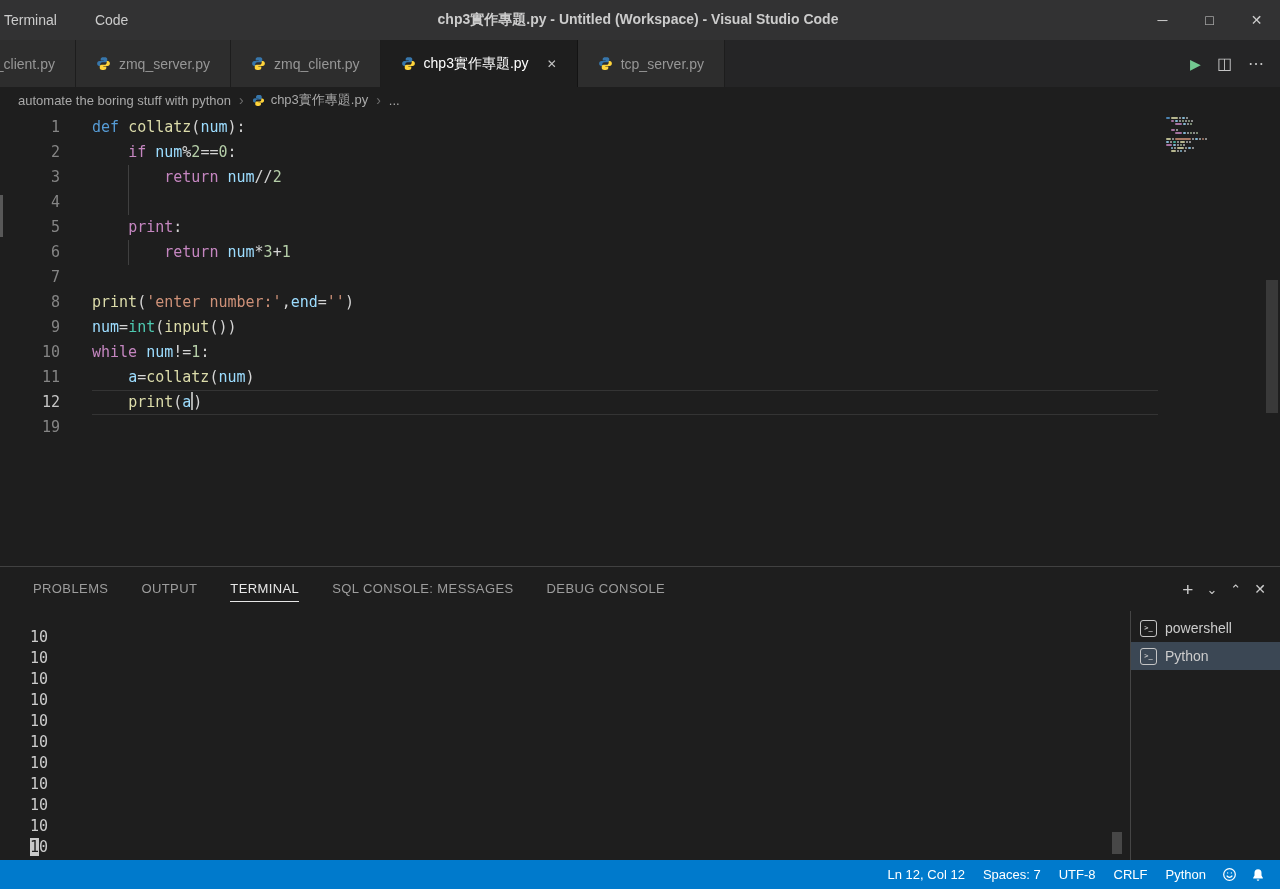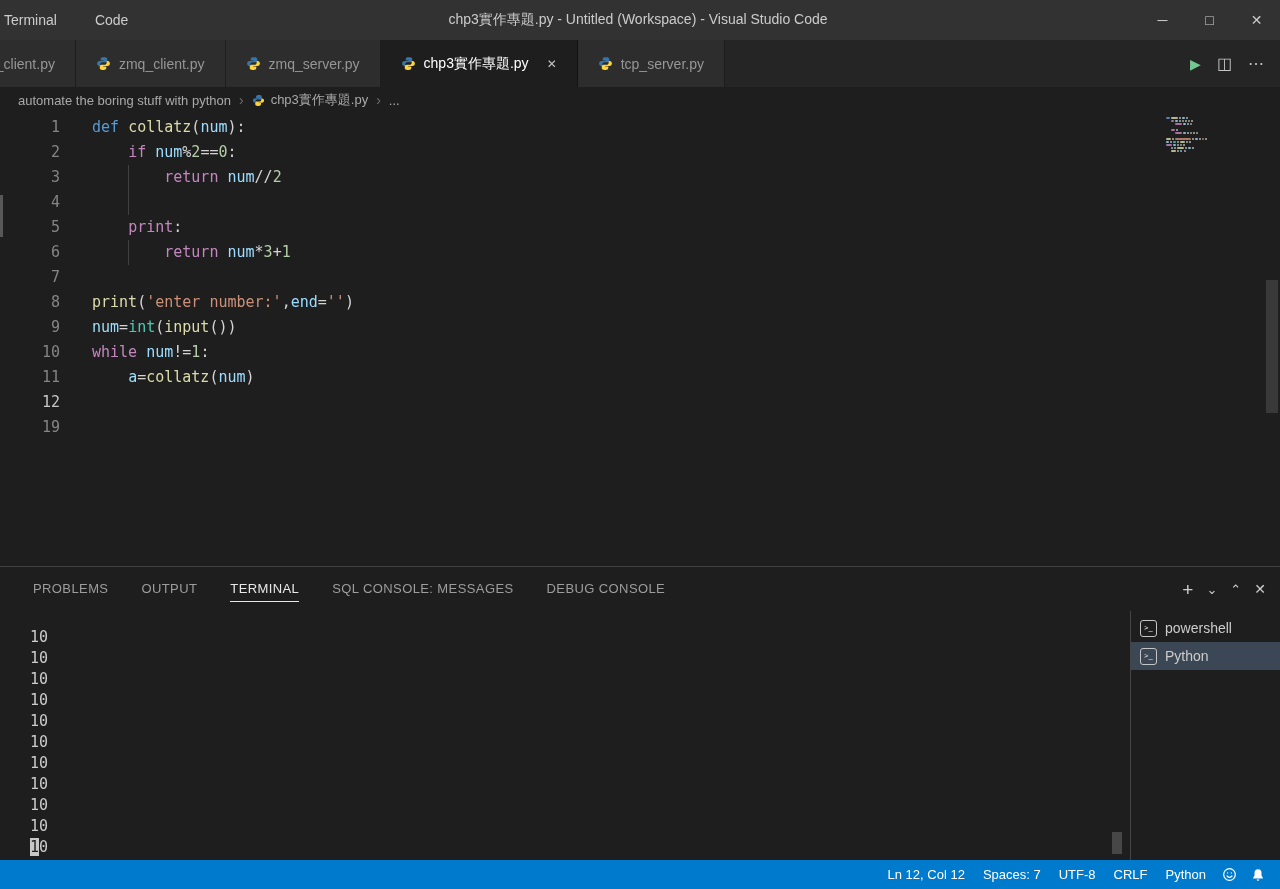--- a/index.html
+++ b/index.html
@@ -5,21 +5,21 @@
   html,body{margin:0;padding:0;background:#000;}
   .app{position:relative;width:1280px;height:889px;background:#1e1e1e;overflow:hidden;
        font-family:"Liberation Sans",sans-serif;-webkit-font-smoothing:antialiased;}
 
   
   .titlebar{position:absolute;top:0;left:0;right:0;height:40px;background:#323233;
             display:flex;align-items:center;color:#cccccc;font-size:14px;}
   .menus{display:flex;gap:30px;margin-left:-6px;padding-left:6px;}
   .menus span{padding:0 4px;cursor:default;}
   .win-title{position:absolute;left:160px;right:164px;text-align:center;color:#cccccc;
-             white-space:nowrap;overflow:hidden;}
+             white-space:nowrap;overflow:hidden;font-weight:bold;}
   .win-controls{margin-left:auto;display:flex;height:100%;}
   .win-btn{width:47px;height:100%;display:flex;align-items:center;justify-content:center;
            color:#cccccc;font-size:14px;}
 
   
   .tabbar{position:absolute;top:40px;left:0;right:0;height:47px;background:#252526;display:flex;}
   .tabs{display:flex;flex:1;height:100%;overflow:hidden;}
   .tab{display:flex;align-items:center;gap:8px;padding:0 20px;background:#2d2d2d;color:#969696;
        font-size:14px;border-right:1px solid rgba(0,0,0,.35);white-space:nowrap;}
   .tab.active{background:#1e1e1e;color:#ffffff;}
@@ -116,30 +116,30 @@
         <div class="tab clipped">
           <span class="tab-label">p_client.py</span>
         </div>
         <div class="tab">
           <span class="py-ico">
             <svg viewBox="0 0 16 16" width="15" height="15">
               <path fill="#3776AB" d="M7.9 1.2c-1.7 0-2.9.7-2.9 2.1v1.5h3.2v.5H3.6c-1.4 0-2.4 1-2.4 2.6 0 1.6.9 2.7 2.3 2.7h1.1V8.9c0-1.2 1-2.2 2.3-2.2h3.2c1.1 0 1.9-.8 1.9-1.9V3.3c0-1.4-1.2-2.1-2.8-2.1z"></path>
               <path fill="#FFD43B" d="M8.1 14.8c1.7 0 2.9-.7 2.9-2.1v-1.5H7.8v-.5h4.6c1.4 0 2.4-1 2.4-2.6 0-1.6-.9-2.7-2.3-2.7h-1.1v1.7c0 1.2-1 2.2-2.3 2.2H5.9c-1.1 0-1.9.8-1.9 1.9v1.5c0 1.4 1.2 2.1 2.8 2.1z"></path>
             </svg>
           </span>
-          <span class="tab-label">zmq_client.py</span>
+          <span class="tab-label">zmq_server.py</span>
         </div>
         <div class="tab">
           <span class="py-ico">
             <svg viewBox="0 0 16 16" width="15" height="15">
               <path fill="#3776AB" d="M7.9 1.2c-1.7 0-2.9.7-2.9 2.1v1.5h3.2v.5H3.6c-1.4 0-2.4 1-2.4 2.6 0 1.6.9 2.7 2.3 2.7h1.1V8.9c0-1.2 1-2.2 2.3-2.2h3.2c1.1 0 1.9-.8 1.9-1.9V3.3c0-1.4-1.2-2.1-2.8-2.1z"></path>
               <path fill="#FFD43B" d="M8.1 14.8c1.7 0 2.9-.7 2.9-2.1v-1.5H7.8v-.5h4.6c1.4 0 2.4-1 2.4-2.6 0-1.6-.9-2.7-2.3-2.7h-1.1v1.7c0 1.2-1 2.2-2.3 2.2H5.9c-1.1 0-1.9.8-1.9 1.9v1.5c0 1.4 1.2 2.1 2.8 2.1z"></path>
             </svg>
           </span>
-          <span class="tab-label">zmq_server.py</span>
+          <span class="tab-label">zmq_client.py</span>
         </div>
         <div class="tab active">
           <span class="py-ico">
             <svg viewBox="0 0 16 16" width="15" height="15">
               <path fill="#3776AB" d="M7.9 1.2c-1.7 0-2.9.7-2.9 2.1v1.5h3.2v.5H3.6c-1.4 0-2.4 1-2.4 2.6 0 1.6.9 2.7 2.3 2.7h1.1V8.9c0-1.2 1-2.2 2.3-2.2h3.2c1.1 0 1.9-.8 1.9-1.9V3.3c0-1.4-1.2-2.1-2.8-2.1z"></path>
               <path fill="#FFD43B" d="M8.1 14.8c1.7 0 2.9-.7 2.9-2.1v-1.5H7.8v-.5h4.6c1.4 0 2.4-1 2.4-2.6 0-1.6-.9-2.7-2.3-2.7h-1.1v1.7c0 1.2-1 2.2-2.3 2.2H5.9c-1.1 0-1.9.8-1.9 1.9v1.5c0 1.4 1.2 2.1 2.8 2.1z"></path>
             </svg>
           </span>
           <span class="tab-label">chp3實作專題.py</span>
           <span class="tab-close">✕</span>
@@ -222,20 +222,21 @@
         <div class="code-line">
           <span class="gutter">10</span>
           <span class="lc"><span style="color: rgb(197, 134, 192);">while </span><span style="color: rgb(156, 220, 254);">num</span><span style="color: rgb(212, 212, 212);">!=</span><span style="color: rgb(181, 206, 168);">1</span><span style="color: rgb(212, 212, 212);">:</span></span>
         </div>
         <div class="code-line">
           <span class="gutter">11</span>
           <span class="lc"><span style="color: rgb(212, 212, 212);">    </span><span style="color: rgb(156, 220, 254);">a</span><span style="color: rgb(212, 212, 212);">=</span><span style="color: rgb(220, 220, 170);">collatz</span><span style="color: rgb(212, 212, 212);">(</span><span style="color: rgb(156, 220, 254);">num</span><span style="color: rgb(212, 212, 212);">)</span></span>
         </div>
         <div class="code-line current">
           <span class="gutter">12</span>
+          <span class="lc"><span style="color: rgb(212, 212, 212);">    </span><span style="color: rgb(220, 220, 170);">print</span><span style="color: rgb(212, 212, 212);">(</span><span style="color: rgb(156, 220, 254);">a</span><span class="caret"></span><span style="color: rgb(212, 212, 212);">)</span></span>
         </div>
         <div class="code-line">
           <span class="gutter">19</span>
           <span class="lc"></span>
         </div>
       </div>
     <div class="minimap">
         <div class="mm-row">
           <span class="mm-tok" style="width: 4px; background: rgb(86, 156, 214);"></span>
           <span class="mm-tok" style="width: 7px; background: rgb(220, 220, 170);"></span>

